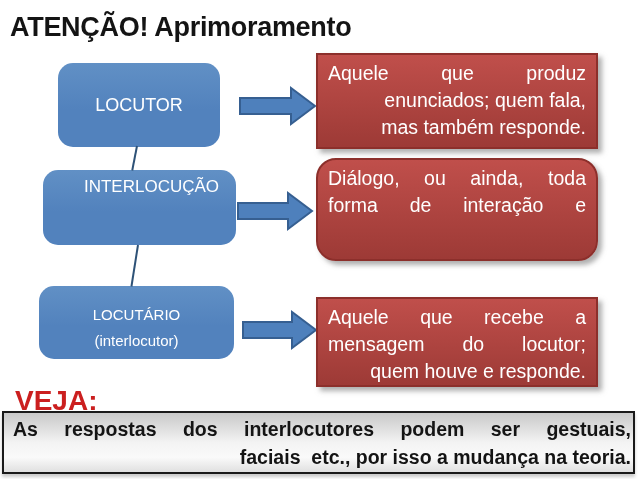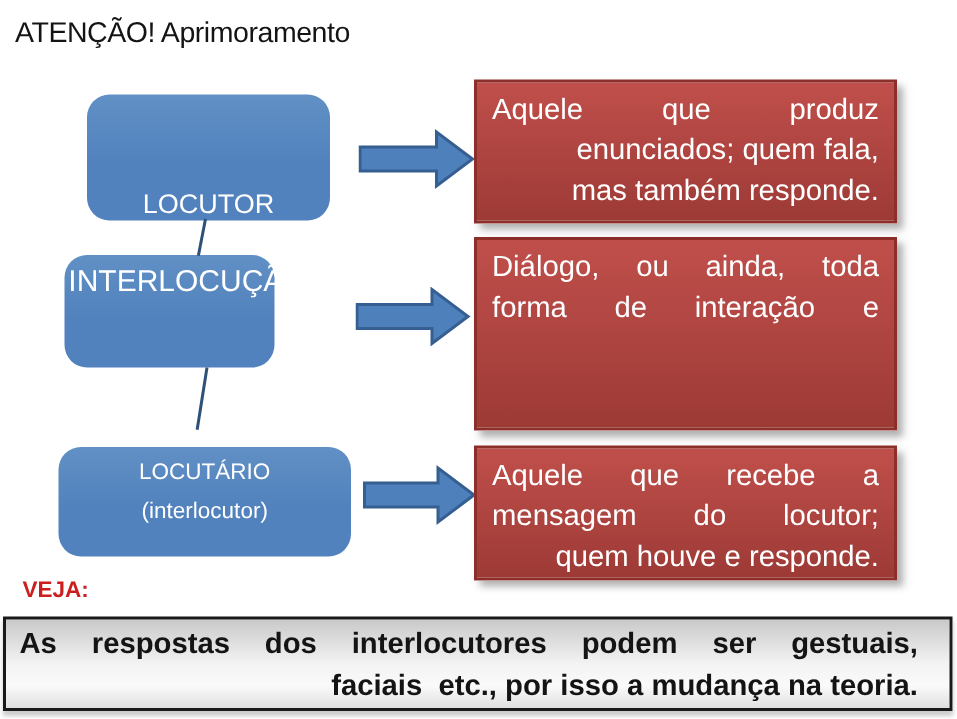--- a/index.html
+++ b/index.html
@@ -11,51 +11,51 @@
     height: 479px;
     background: #ffffff;
     overflow: hidden;
     font-family: "Liberation Sans", sans-serif;
   }
 
   
   .title {
     position: absolute;
     left: 10px; top: 12px;
-    font-size: 19px;
-    font-weight: 400;
+    font-size: 27px;
+    font-weight: 700;
     letter-spacing: -0.3px;
     color: var(--title-color, #141414);
   }
 
   
   .node {
     position: absolute;
     background: linear-gradient(180deg, #6190c5 0%, var(--box-blue, #5282BD) 55%);
     color: #ffffff;
     border-radius: 15px;
     text-align: center;
     display: flex;
     flex-direction: column;
     align-items: center;
   }
   .node-locutor {
     left: 58px; top: 63px; width: 162px; height: 84px;
-    justify-content: flex-end;
+    justify-content: center;
     font-size: 18px;
   }
   .node-interlocucao {
-    left: 43px; top: 170px; width: 140px; height: 75px;
+    left: 43px; top: 170px; width: 193px; height: 75px;
     padding-top: 7px;
-    font-size: 20px;
+    font-size: 17px;
     padding-left: 24px;
   }
   .node-locutario {
-    left: 39px; top: 298px; width: 195px; height: 73px;
-    padding-top: 8px;
+    left: 39px; top: 286px; width: 195px; height: 73px;
+    padding-top: 20px;
     font-size: 15px;
     border-radius: 15px;
   }
   .node-locutario .subline { margin-top: 9px; }
 
   
   .connector {
     position: absolute;
     width: 2px;
     background: var(--connector-color, #2E5277);
@@ -78,49 +78,49 @@
     background: linear-gradient(180deg, var(--red-top, #C04F4B) 0%, var(--red-bottom, #9D3A36) 100%);
     border: 2px solid var(--red-border, #8C2F2B);
     box-shadow: 4px 4px 5px rgba(110,110,110,0.55);
     color: #ffffff;
     font-size: 19.5px;
     line-height: 27px;
     padding: 5px 10px 0 10px;
     overflow: hidden;
   }
   .desc-1 { top: 53px;  height: 96px;  }
-  .desc-2 { top: 158px; height: 129px; }
+  .desc-2 { top: 158px; height: 103px; border-radius: 20px; }
   .desc-3 { top: 297px; height: 90px;  }
 
   .line { display: block; text-align: right; }
   .stretch { text-align: justify; text-align-last: justify; }
   .pre { white-space: pre-wrap; }
 
   
   .veja {
     position: absolute;
     left: 15px; top: 385px;
-    font-size: 15px;
+    font-size: 28px;
     font-weight: 700;
     color: var(--veja-color, #CB1F1F);
   }
 
   
   .note {
     position: absolute;
     left: 2px; top: 411px;
     width: 633px; height: 63px;
     border: 2px solid var(--note-border, #1A1A1A);
     background: linear-gradient(180deg, var(--note-top, #C9C9C9) 0%, #F3F3F3 50%, #FAFAFA 75%, var(--note-bottom, #E0E0E0) 100%);
     box-shadow: 0 3px 3px rgba(140,140,140,0.45);
     color: #141414;
     font-weight: 700;
     font-size: 19.5px;
     line-height: 28px;
-    padding: 2px 21px 0 9px;
+    padding: 2px 2px 0 9px;
     overflow: hidden;
   }
 </style>
 </head>
 <body>
 
 <div class="slide">
 
   <div class="title">ATENÇÃO! Aprimoramento</div>
 

